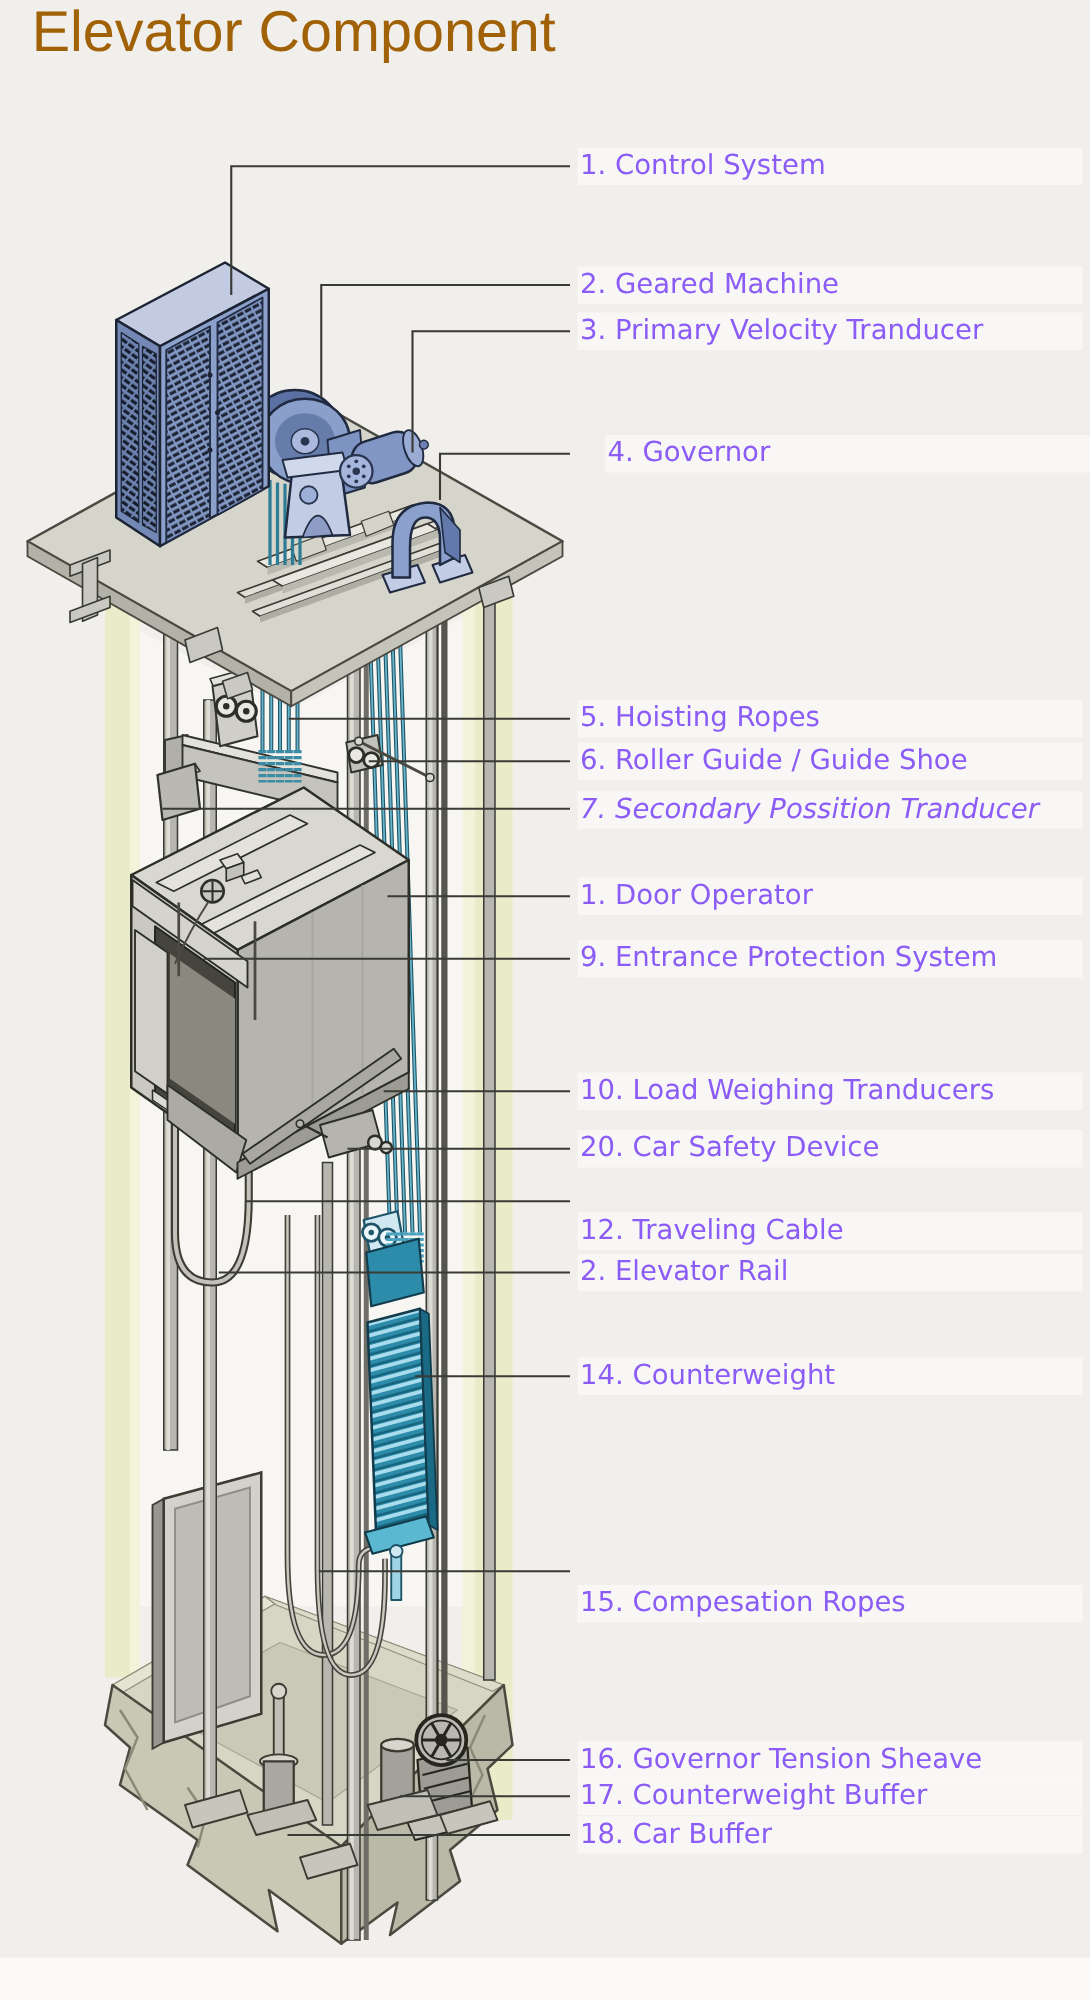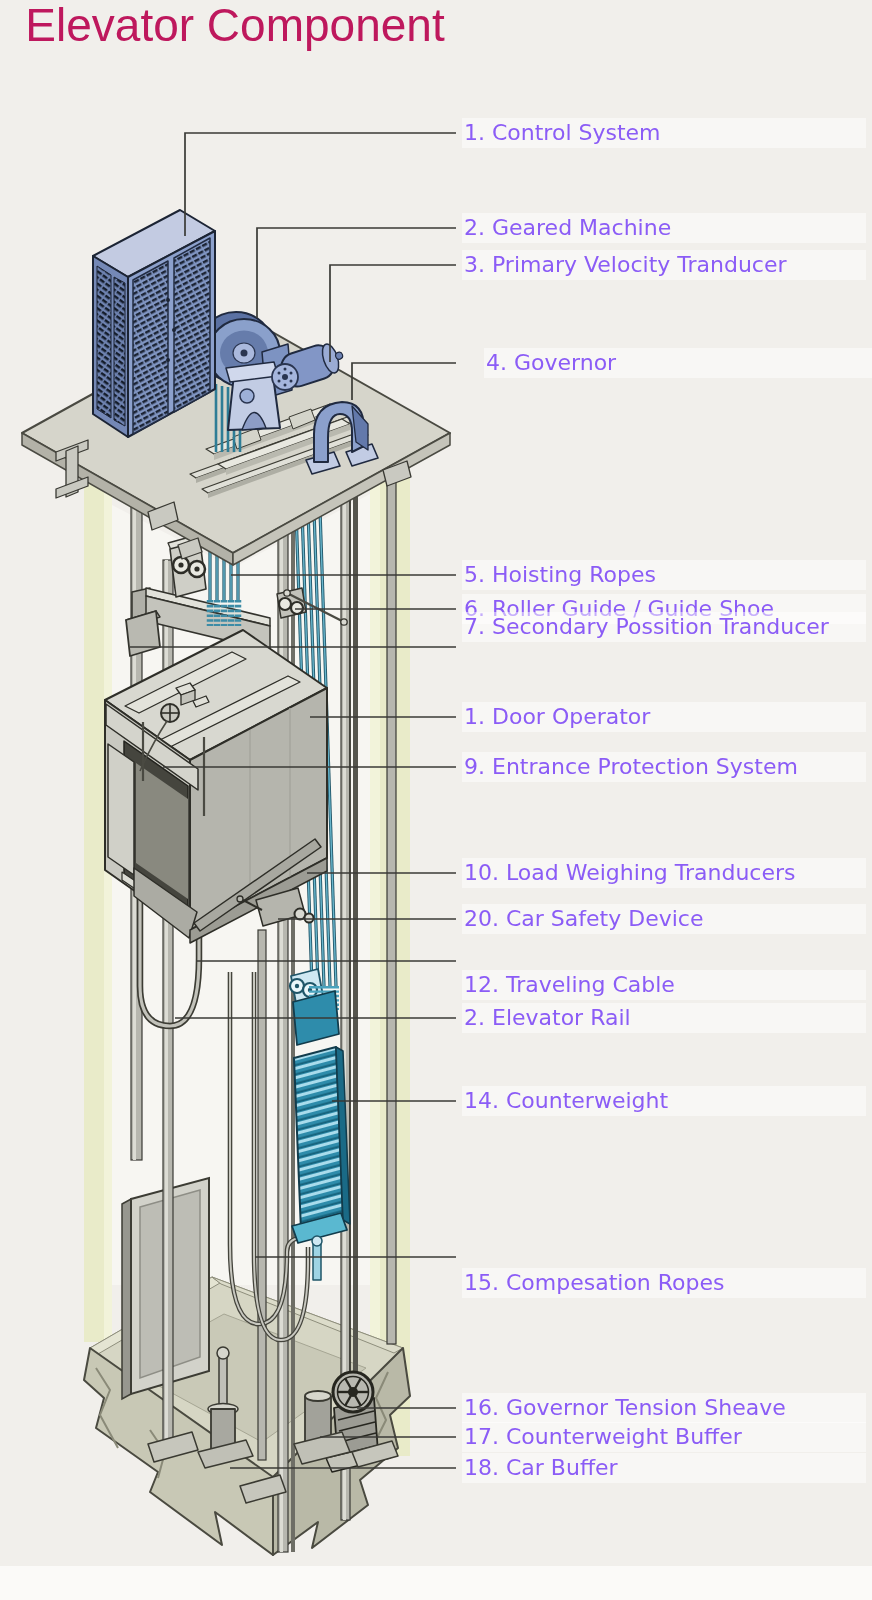--- a/index.html
+++ b/index.html
@@ -1,19 +1,19 @@
 <!DOCTYPE html>
 <html><head>
 <meta charset="utf-8">
 <style>
   html,body{margin:0;padding:0;background:#e8e6e2;}
   .page{position:relative;width:872px;height:1600px;background:#f1efeb;overflow:hidden;
         font-family:"DejaVu Sans",sans-serif;}
   .title{position:absolute;top:2px;left:0;width:470px;text-align:center;
-         color:#be185d;font-family:"Liberation Sans",sans-serif;font-weight:400;line-height:1.04;}
+         color:#a16207;font-family:"Liberation Sans",sans-serif;font-weight:400;line-height:1.04;}
   .title .l1{display:block;font-size:46px;}
   .title .l2{display:block;font-size:46px;}
   #art,#leads{position:absolute;top:0;left:0;}
   #leads{pointer-events:none;}
   .label{position:absolute;left:462px;width:402px;font-size:22px;color:#8b5cf6;
          white-space:nowrap;background:rgba(255,255,255,0.5);padding:2px 0 3px 2px;}
 </style>
 </head>
 <body>
 
@@ -331,21 +331,21 @@
       <polyline points="456,1468 230,1468" fill="none" stroke="#3a3a36" stroke-width="1.7"></polyline>
     </svg>
 
   <div id="labels">
       <div class="label" style="top: 118px;">1. Control System</div>
       <div class="label" style="top: 213px;">2. Geared Machine</div>
       <div class="label" style="top: 250px;">3. Primary Velocity Tranducer</div>
       <div class="label" style="top: 348px; margin-left: 22px;">4. Governor</div>
       <div class="label" style="top: 560px;">5. Hoisting Ropes</div>
       <div class="label" style="top: 594px;">6. Roller Guide / Guide Shoe</div>
-      <div class="label" style="top: 612px;">7. Secondary Possition Tranducer</div>
+      <div class="label" style="top: 633px; font-style: italic;">7. Secondary Possition Tranducer</div>
       <div class="label" style="top: 702px;">1. Door Operator</div>
       <div class="label" style="top: 752px;">9. Entrance Protection System</div>
       <div class="label" style="top: 858px;">10. Load Weighing Tranducers</div>
       <div class="label" style="top: 904px;">20. Car Safety Device</div>
       <div class="label" style="top: 970px;">12. Traveling Cable</div>
       <div class="label" style="top: 1003px;">2. Elevator Rail</div>
       <div class="label" style="top: 1086px;">14. Counterweight</div>
       <div class="label" style="top: 1242px; margin-top: 26px;">15. Compesation Ropes</div>
       <div class="label" style="top: 1393px;">16. Governor Tension Sheave</div>
       <div class="label" style="top: 1422px;">17. Counterweight Buffer</div>

